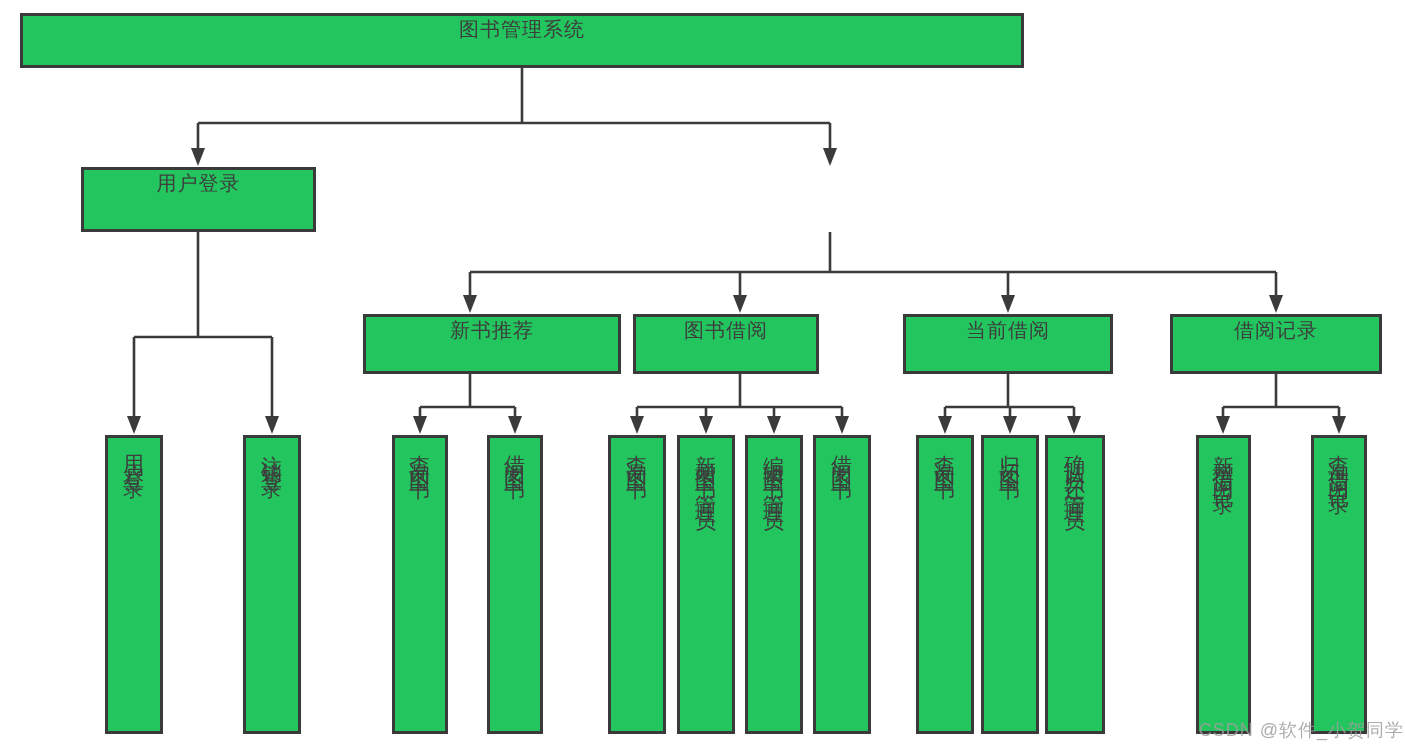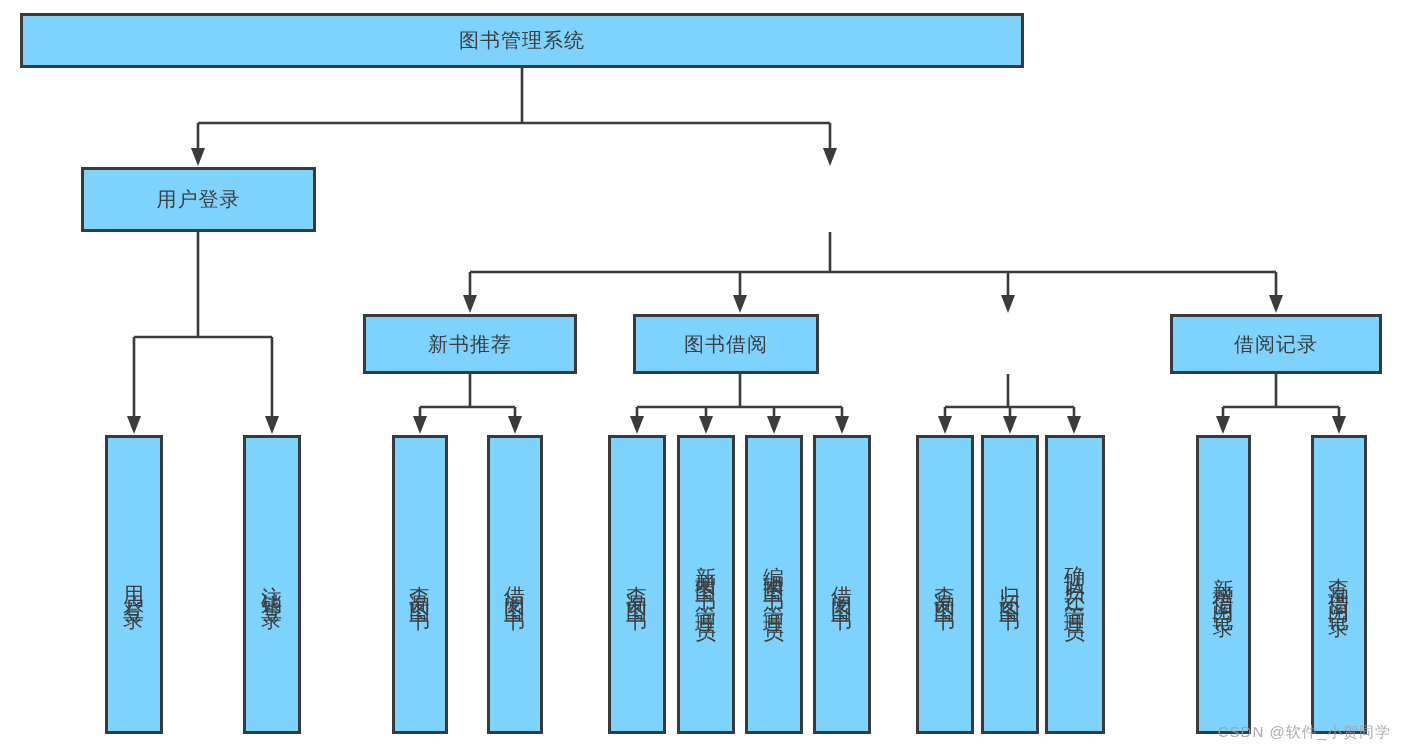--- a/index.html
+++ b/index.html
@@ -16,24 +16,24 @@
 
   .connectors {
     position: absolute;
     left: 0; top: 0;
     width: 1405px; height: 747px;
     pointer-events: none;
   }
 
   .node {
     position: absolute;
-    background: #7dd3fc;
+    background: #22c55e;
     border: 3px solid #3a3a3a;
     display: flex;
-    align-items: center;
+    align-items: flex-start;
     justify-content: center;
     color: #3d3d3d;
   }
 
   .h-node span {
     font-size: 20px;
     color: #3d3d3d;
     white-space: nowrap;
     letter-spacing: 1px;
   }
@@ -49,44 +49,44 @@
     white-space: nowrap;
   }
 
   
   #n-root  { left: 20px;  top: 13px;  width: 1004px; height: 55px; }
   
   #n-login { left: 81px;  top: 167px; width: 235px; height: 65px; }
   #n-mgmt  { left: 712px; top: 167px; width: 235px; height: 65px; }
   
   .l2 { top: 314px; height: 60px; }
-  #n-newrec  { left: 363px;  width: 214px; }
+  #n-newrec  { left: 363px;  width: 258px; }
   #n-borrow  { left: 633px;  width: 186px; }
   #n-current { left: 903px;  width: 210px; }
   #n-records { left: 1170px; width: 212px; }
   
   #n-a1 { left: 105px;  width: 58px; }
   #n-a2 { left: 243px;  width: 58px; }
   #n-b1 { left: 392px;  width: 56px; }
   #n-b2 { left: 487px;  width: 56px; }
   #n-c1 { left: 608px;  width: 58px; }
   #n-c2 { left: 677px;  width: 58px; }
   #n-c3 { left: 745px;  width: 58px; }
   #n-c4 { left: 813px;  width: 58px; }
   #n-d1 { left: 916px;  width: 58px; }
   #n-d2 { left: 981px;  width: 58px; }
   #n-d3 { left: 1045px; width: 60px; }
   #n-e1 { left: 1196px; width: 55px; }
   #n-e2 { left: 1311px; width: 56px; }
 
   .watermark {
     position: absolute;
-    right: 14px;
+    right: 1px;
     bottom: 5px;
-    font-size: 15px;
+    font-size: 18px;
     color: rgba(158, 158, 158, 0.85);
     letter-spacing: 1px;
     white-space: nowrap;
     z-index: 5;
   }
 </style>
 </head>
 <body>
 
 <div class="stage">
@@ -152,20 +152,23 @@
   <div class="node h-node" id="n-login">
     <span>用户登录</span>
   </div>
 
   <div class="node h-node l2" id="n-newrec">
     <span>新书推荐</span>
   </div>
   <div class="node h-node l2" id="n-borrow">
     <span>图书借阅</span>
   </div>
+  <div class="node h-node l2" id="n-current">
+    <span>当前借阅</span>
+  </div>
   <div class="node h-node l2" id="n-records">
     <span>借阅记录</span>
   </div>
 
   <div class="node v-node" id="n-a1">
     <span>用户登录</span>
   </div>
   <div class="node v-node" id="n-a2">
     <span>注销登录</span>
   </div>

